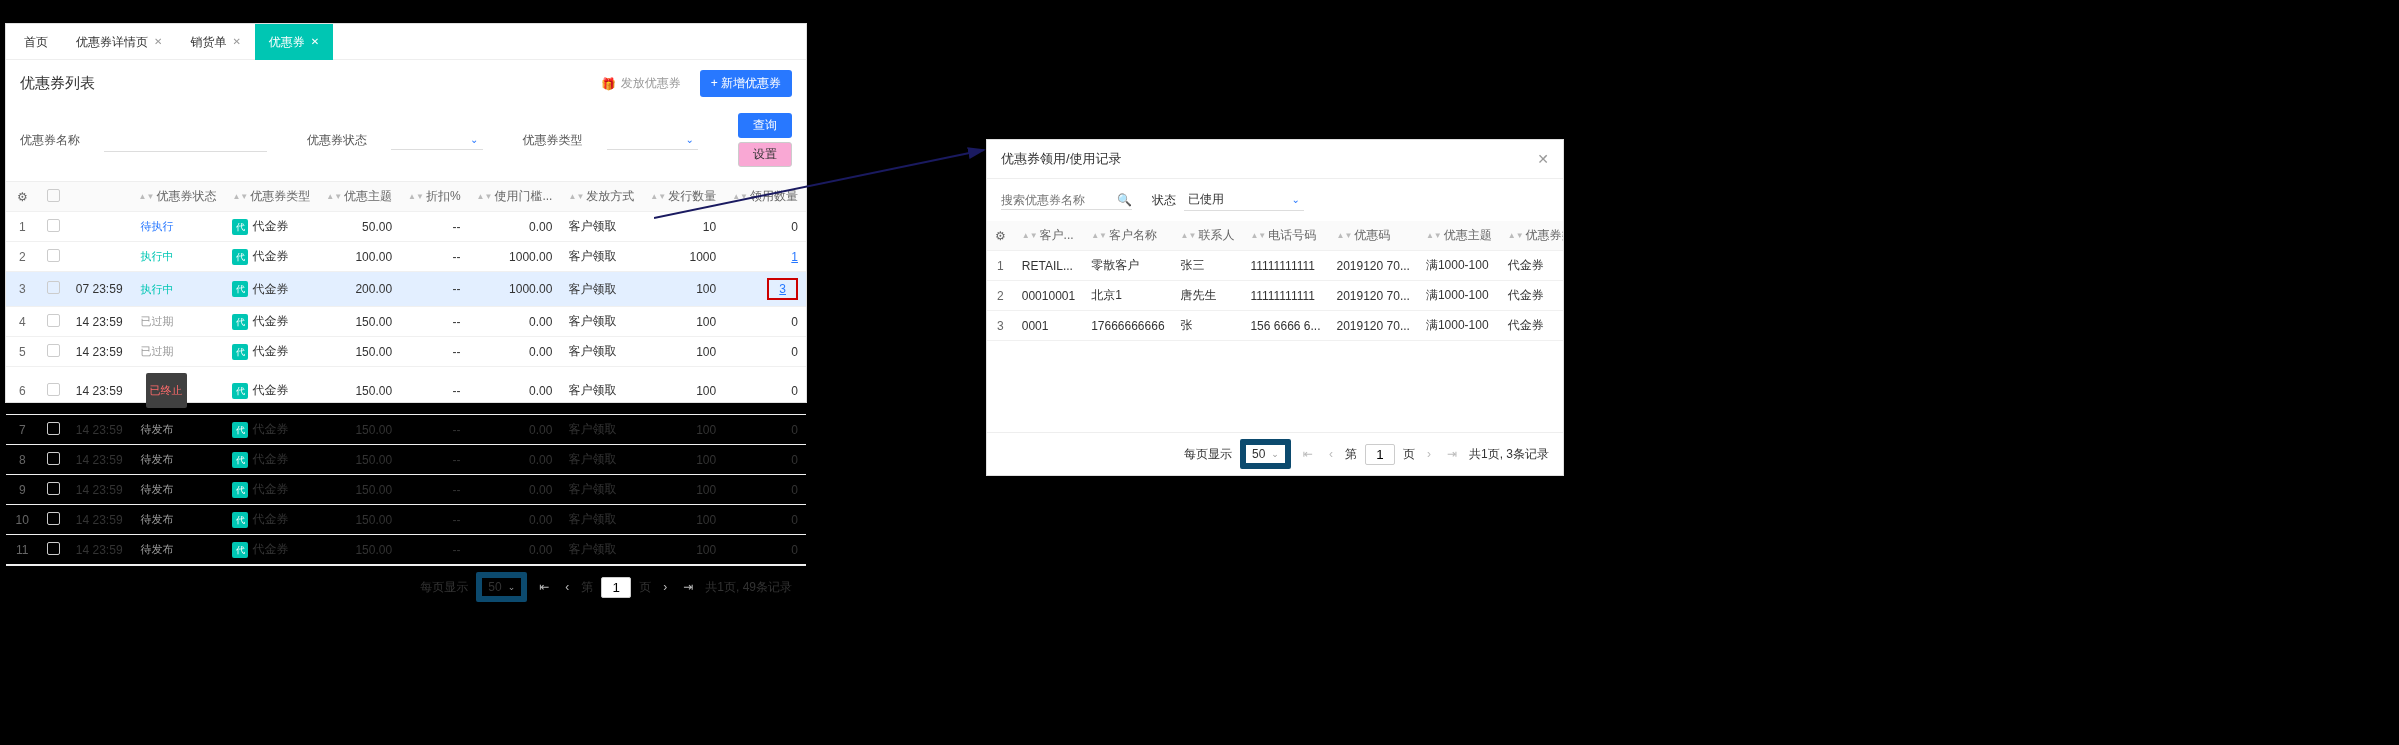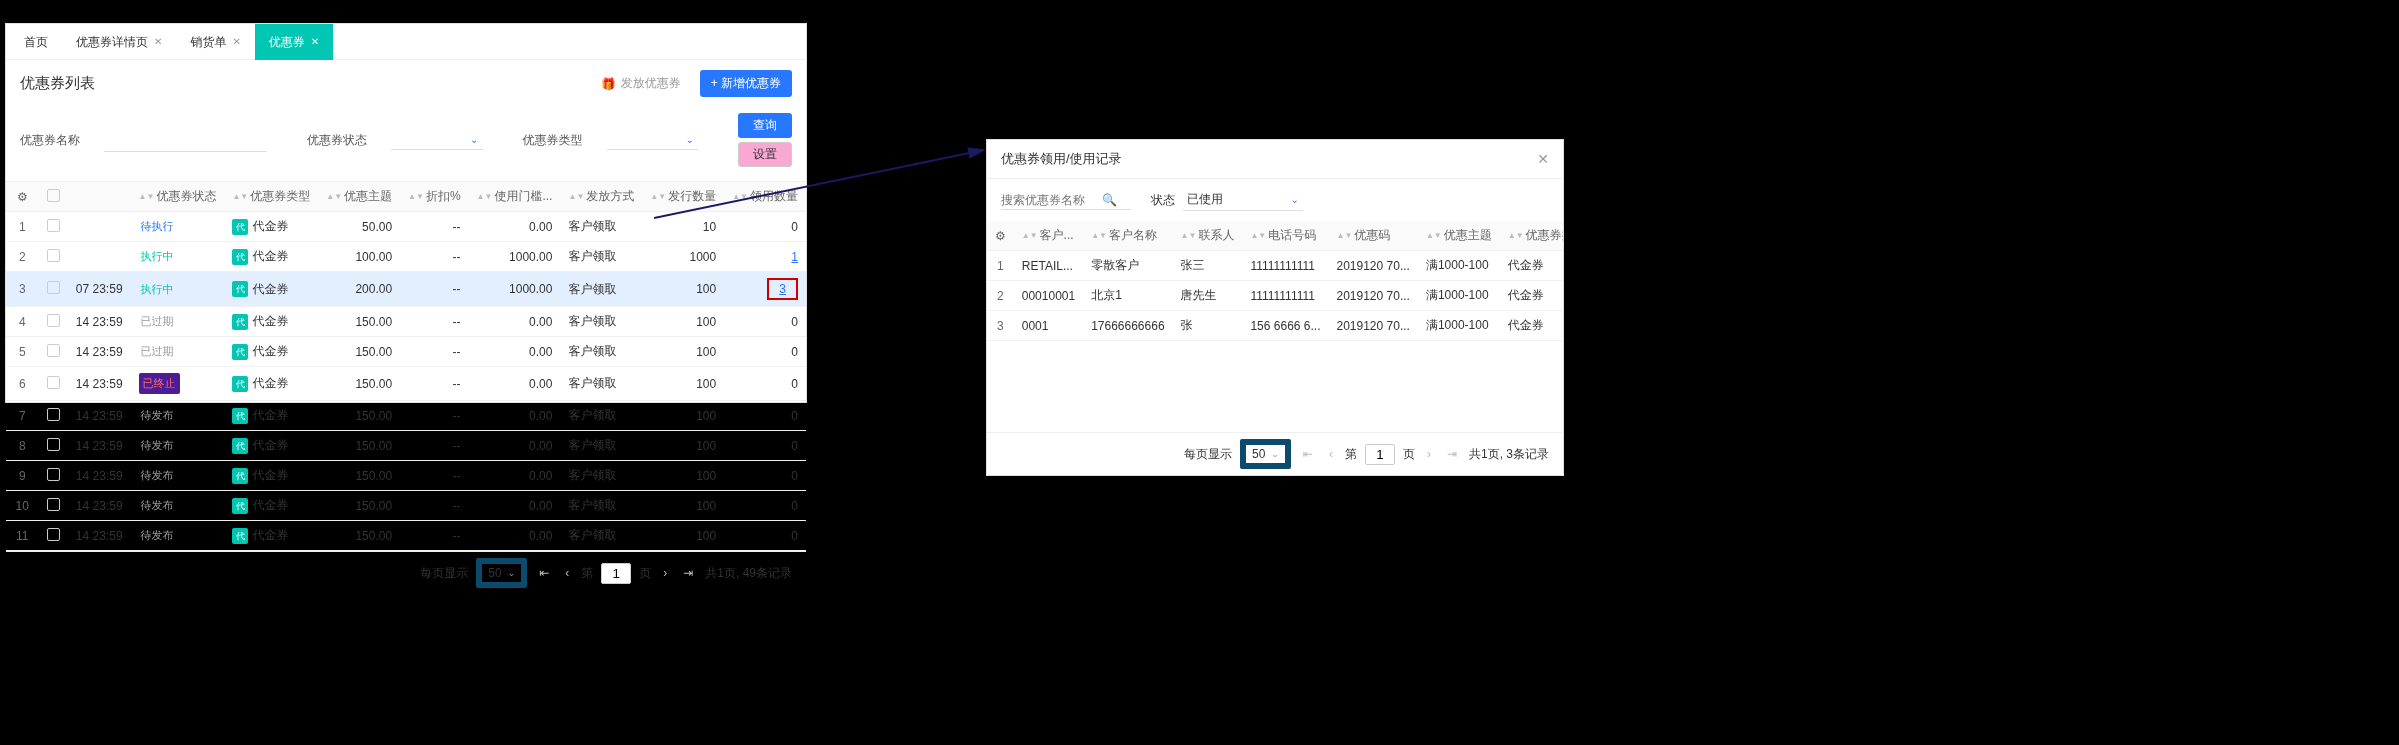--- a/index.html
+++ b/index.html
@@ -45,40 +45,40 @@
     th, td { padding: 6px 8px; text-align: left; white-space: nowrap; border-bottom: 1px solid #f0f0f0; }
     th { background: #fafafa; color: #666; font-weight: normal; position: relative; }
     th .sort { color: #bbb; font-size: 8px; display: inline-flex; flex-direction: column; line-height: 6px; margin-right: 2px; vertical-align: middle; }
     .num-col { text-align: center; color: #666; width: 40px; }
     .check-col { width: 30px; text-align: center; }
     .checkbox { width: 13px; height: 13px; border: 1px solid #ccc; border-radius: 2px; display: inline-block; }
     .status-tag { display: inline-block; padding: 1px 2px; font-size: 11px; }
     .s-pending { color: #2878ff; }
     .s-running { color: #00c6b3; }
     .s-expired { color: #999; }
-    .s-terminated { color: #ff6b6b; background: #4c1d95; padding: 3px 4px; border-radius: 2px; }
+    .s-terminated { color: #ff6b6b; background: #404040; padding: 10px 4px; border-radius: 2px; margin-left: 7px; }
     .s-draft { color: #999; }
     .type-icon { display: inline-block; width: 16px; height: 16px; background: #00c6b3; color: #fff; font-size: 9px; text-align: center; line-height: 16px; border-radius: 2px; margin-right: 4px; vertical-align: middle; }
     .right-align { text-align: right; }
     .row-highlight { background: #e3efff; }
     .red-box { border: 2px solid #c00; display: inline-block; padding: 2px 10px; }
     .link-num { color: #2878ff; text-decoration: underline; cursor: pointer; }
     .gear-cell { width: 30px; text-align: center; }
     
     .pagination { display: flex; align-items: center; justify-content: flex-end; padding: 6px 14px; gap: 8px; font-size: 12px; border-top: 1px solid #eee; }
     .page-input { width: 30px; text-align: center; border: 1px solid #ccc; padding: 2px; border-radius: 2px; }
     .page-select { border: 6px solid #0c4a6e; padding: 2px 6px; border-radius: 2px; display: inline-flex; align-items: center; gap: 6px; }
     .page-btn { color: #bbb; cursor: pointer; padding: 0 4px; }
     
     .right-panel { left: 986px; top: 139px; width: 578px; height: 337px; display: flex; flex-direction: column; }
     .modal-header { display: flex; justify-content: space-between; align-items: center; padding: 10px 14px; border-bottom: 1px solid #eee; }
     .modal-title { font-size: 13px; }
     .modal-close { color: #999; cursor: pointer; font-size: 14px; }
     .modal-filter { display: flex; align-items: center; padding: 10px 14px; gap: 20px; }
-    .search-box { display: flex; align-items: center; border-bottom: 1px solid #ddd; padding: 2px 0; gap: 1px; flex: 0 0 130px; }
+    .search-box { display: flex; align-items: center; border-bottom: 1px solid #ddd; padding: 2px 0; gap: 16px; flex: 0 0 130px; }
     .search-input { border: none; outline: none; font-size: 12px; width: 100px; color: #999; }
     .search-icon { color: #2878ff; font-size: 12px; }
     .status-filter { display: flex; align-items: center; gap: 8px; }
     .status-select { display: inline-flex; align-items: center; gap: 20px; border-bottom: 1px solid #ddd; padding: 2px 4px; cursor: pointer; min-width: 120px; justify-content: space-between; }
     .modal-body { flex: 1; overflow: auto; }
     .modal-footer { display: flex; justify-content: flex-end; padding: 10px 14px; gap: 8px; border-top: 1px solid #eee; }
     
     .arrow-svg { position: absolute; left: 654px; top: 145px; pointer-events: none; }
   </style>
 </head>

